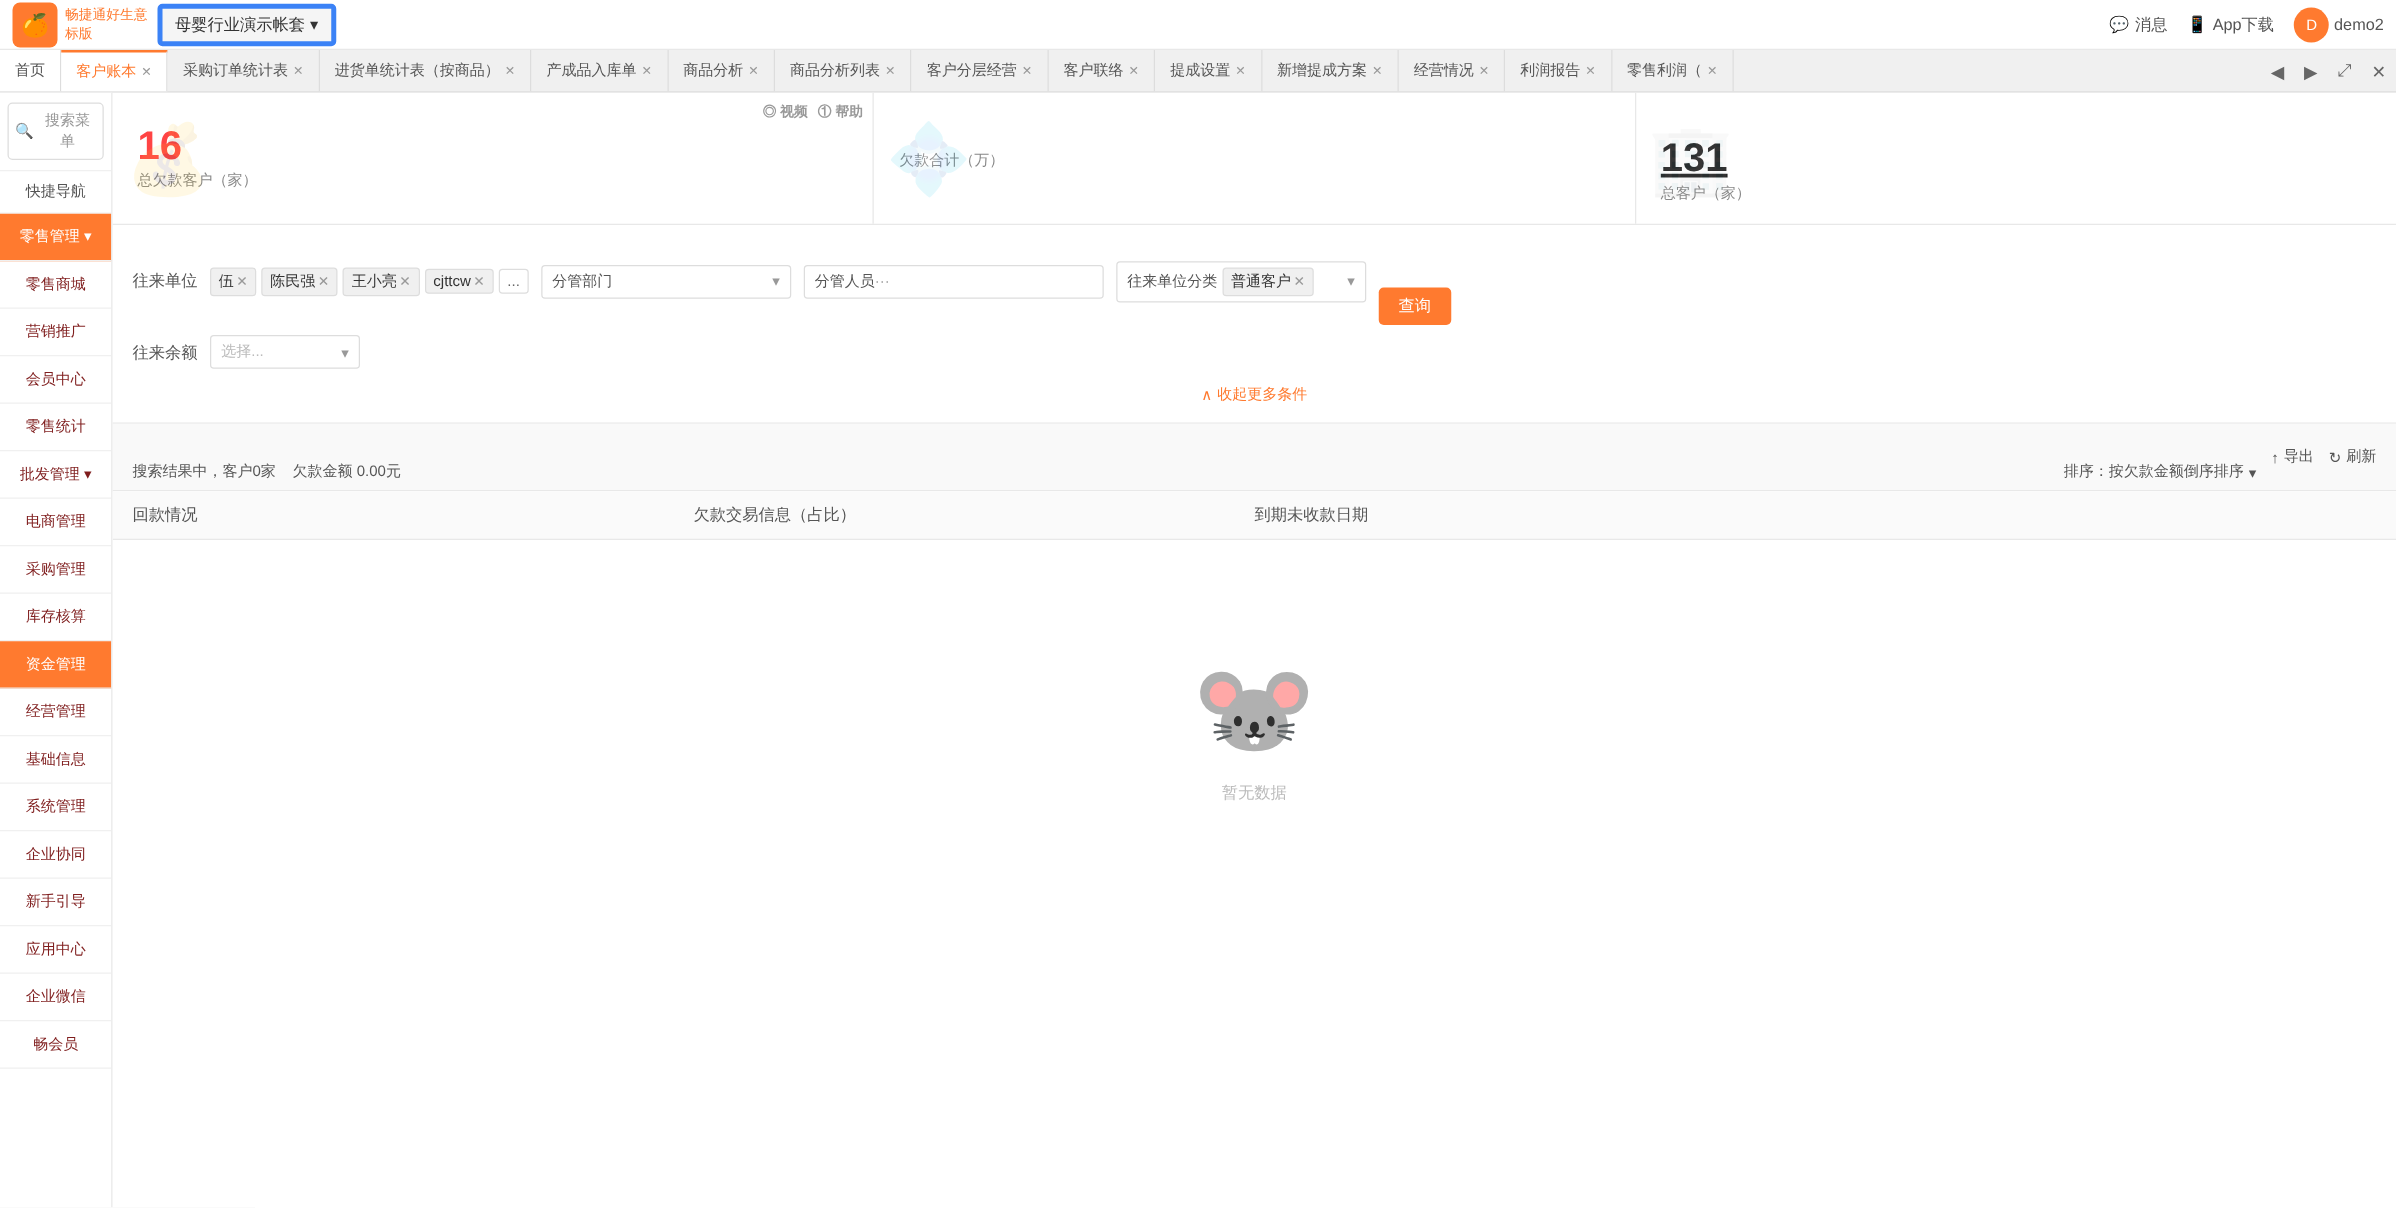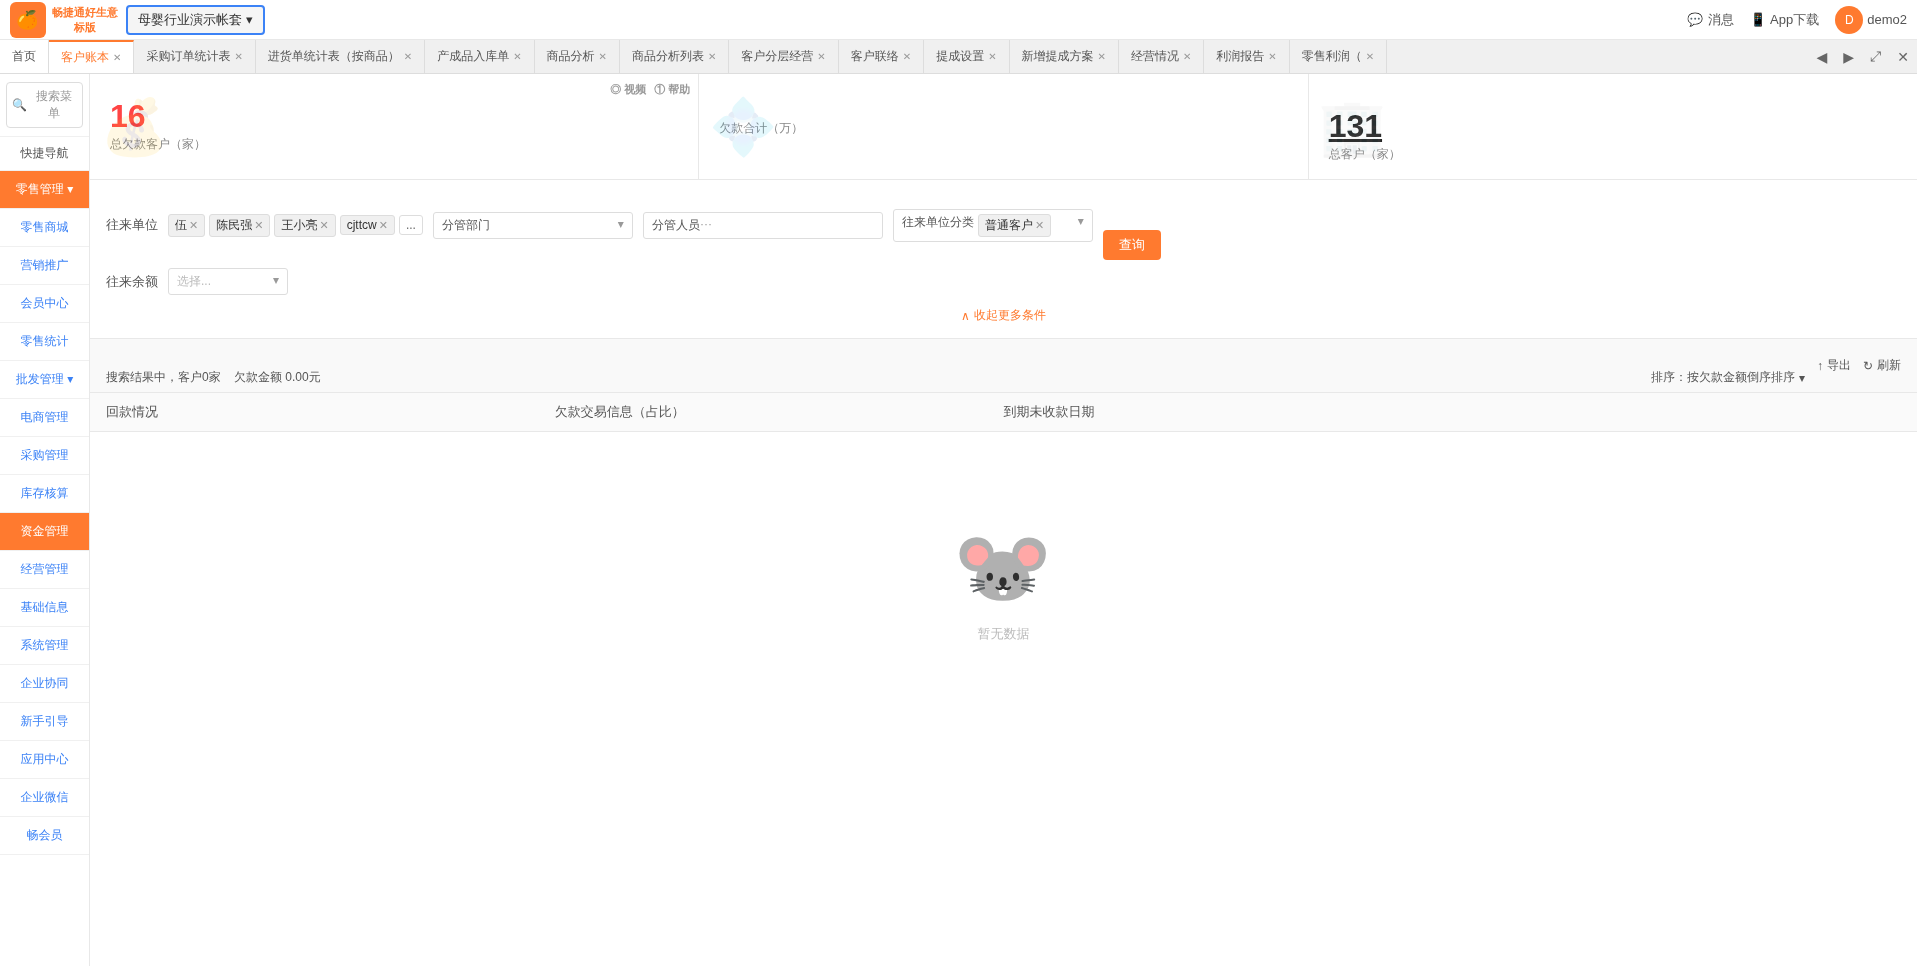--- a/index.html
+++ b/index.html
@@ -10,61 +10,61 @@
     .top-bar { display: flex; align-items: center; background: #fff; border-bottom: 1px solid #e8e8e8; height: 40px; padding: 0 10px; justify-content: space-between; }
     .main-area { display: flex; flex: 1; overflow: hidden; }
     .sidebar { width: 90px; background: #fff; border-right: 1px solid #e8e8e8; display: flex; flex-direction: column; overflow-y: auto; }
     .content-area { flex: 1; display: flex; flex-direction: column; overflow: hidden; }
 
     
     .top-bar-left { display: flex; align-items: center; gap: 8px; }
     .logo { display: flex; align-items: center; gap: 6px; }
     .logo-icon { width: 36px; height: 36px; background: #ff7a2f; border-radius: 6px; display: flex; align-items: center; justify-content: center; color: #fff; font-size: 18px; }
     .logo-text { font-size: 11px; color: #333; line-height: 1.3; }
-    .logo-text span { display: block; color: #ff7a2f; font-weight: bold; text-align: center; }
-    .workspace-selector { display: flex; align-items: center; gap: 4px; background: #f5f5f5; border: 2px solid #3b82f6; border-radius: 4px; padding: 4px 10px; cursor: pointer; font-size: 13px; color: #333; }
+    .logo-text span { display: block; color: #ff7a2f; font-weight: normal; }
+    .workspace-selector { display: flex; align-items: center; gap: 4px; background: #f5f5f5; border: 4px solid #3b82f6; border-radius: 4px; padding: 4px 10px; cursor: pointer; font-size: 13px; color: #333; }
     .top-bar-right { display: flex; align-items: center; gap: 16px; }
     .top-bar-action { display: flex; align-items: center; gap: 4px; cursor: pointer; color: #555; font-size: 13px; }
     .avatar { width: 28px; height: 28px; border-radius: 50%; background: #ff7a2f; display: flex; align-items: center; justify-content: center; color: #fff; font-size: 12px; }
 
     
     .tab-bar { background: #f0f0f0; border-bottom: 1px solid #ddd; display: flex; align-items: center; height: 34px; overflow: hidden; }
     .tab-item { display: flex; align-items: center; gap: 4px; padding: 0 12px; height: 34px; font-size: 12px; cursor: pointer; border-right: 1px solid #ddd; white-space: nowrap; color: #555; }
     .tab-item.active { background: #fff; color: #ff7a2f; border-top: 2px solid #ff7a2f; }
     .tab-item .close-btn { color: #999; font-size: 10px; cursor: pointer; }
     .tab-item.home { background: #fff; }
     .tab-bar-actions { margin-left: auto; display: flex; align-items: center; }
     .tab-bar-actions span { padding: 0 8px; cursor: pointer; color: #666; font-size: 14px; }
 
     
     .sidebar-search { padding: 8px 6px; border-bottom: 1px solid #f0f0f0; }
     .sidebar-search-btn { width: 100%; background: none; border: 1px solid #ddd; border-radius: 4px; padding: 5px; font-size: 12px; color: #999; cursor: pointer; display: flex; align-items: center; justify-content: center; gap: 4px; }
     .sidebar-nav-btn { padding: 8px 6px; text-align: center; font-size: 12px; color: #555; cursor: pointer; border-bottom: 1px solid #f0f0f0; }
-    .sidebar-item { padding: 10px 6px; text-align: center; font-size: 12px; color: #3b82f6; cursor: pointer; border-bottom: 1px solid #f0f0f0; }
+    .sidebar-item { padding: 10px 6px; text-align: center; font-size: 12px; color: #7f1d1d; cursor: pointer; border-bottom: 1px solid #f0f0f0; }
     .sidebar-item.active { background: #ff7a2f; color: #fff; }
 
     
     .stats-bar { background: #fff; display: flex; align-items: stretch; border-bottom: 1px solid #e8e8e8; min-height: 80px; }
     .stat-item { flex: 1; padding: 16px 20px; display: flex; flex-direction: column; justify-content: center; border-right: 1px solid #e8e8e8; position: relative; }
     .stat-item:last-child { border-right: none; }
     .stat-value { font-size: 32px; font-weight: bold; color: #ff4444; line-height: 1; }
     .stat-value.dark { color: #222; text-decoration: underline; margin-top: 20px; }
     .stat-label { font-size: 12px; color: #888; margin-top: 4px; }
     .stat-help { position: absolute; top: 8px; right: 8px; display: flex; gap: 8px; }
     .stat-help span { font-size: 11px; color: #999; cursor: pointer; font-weight: bold; }
 
     
     .filter-area { background: #fff; padding: 10px 16px; border-bottom: 1px solid #e8e8e8; }
     .filter-row { display: flex; align-items: center; gap: 10px; margin-bottom: 8px; flex-wrap: wrap; }
     .filter-label { font-size: 13px; color: #555; white-space: nowrap; }
     .filter-tags { display: flex; align-items: center; gap: 4px; flex-wrap: wrap; }
     .filter-tag { display: flex; align-items: center; gap: 2px; background: #f0f0f0; border: 1px solid #ddd; border-radius: 3px; padding: 2px 6px; font-size: 12px; color: #333; }
     .filter-tag .x { color: #999; cursor: pointer; font-size: 11px; }
     .filter-more { color: #666; cursor: pointer; font-size: 12px; border: 1px solid #ddd; border-radius: 3px; padding: 2px 6px; }
-    .filter-select { display: flex; align-items: flex-start; border: 1px solid #ddd; border-radius: 3px; padding: 4px 8px; background: #fff; cursor: pointer; font-size: 12px; color: #555; min-width: 120px; }
+    .filter-select { display: flex; align-items: center; border: 1px solid #ddd; border-radius: 3px; padding: 4px 8px; background: #fff; cursor: pointer; font-size: 12px; color: #555; min-width: 120px; }
     .filter-select-wide { min-width: 200px; }
     .filter-select .arrow { margin-left: auto; color: #999; }
     .filter-extra-dots { color: #999; cursor: pointer; }
     .collapse-btn { display: flex; align-items: center; justify-content: center; gap: 4px; color: #ff7a2f; font-size: 12px; cursor: pointer; padding: 4px 0; }
 
     
     .search-result-bar { background: #f9f9f9; padding: 6px 16px; border-bottom: 1px solid #e8e8e8; display: flex; align-items: flex-end; justify-content: space-between; font-size: 12px; color: #555; }
     .result-actions { display: flex; align-items: center; gap: 12px; }
     .sort-selector { display: flex; align-items: center; gap: 4px; cursor: pointer; margin-top: 24px; }
     .action-btn { display: flex; align-items: center; gap: 4px; cursor: pointer; color: #555; }

